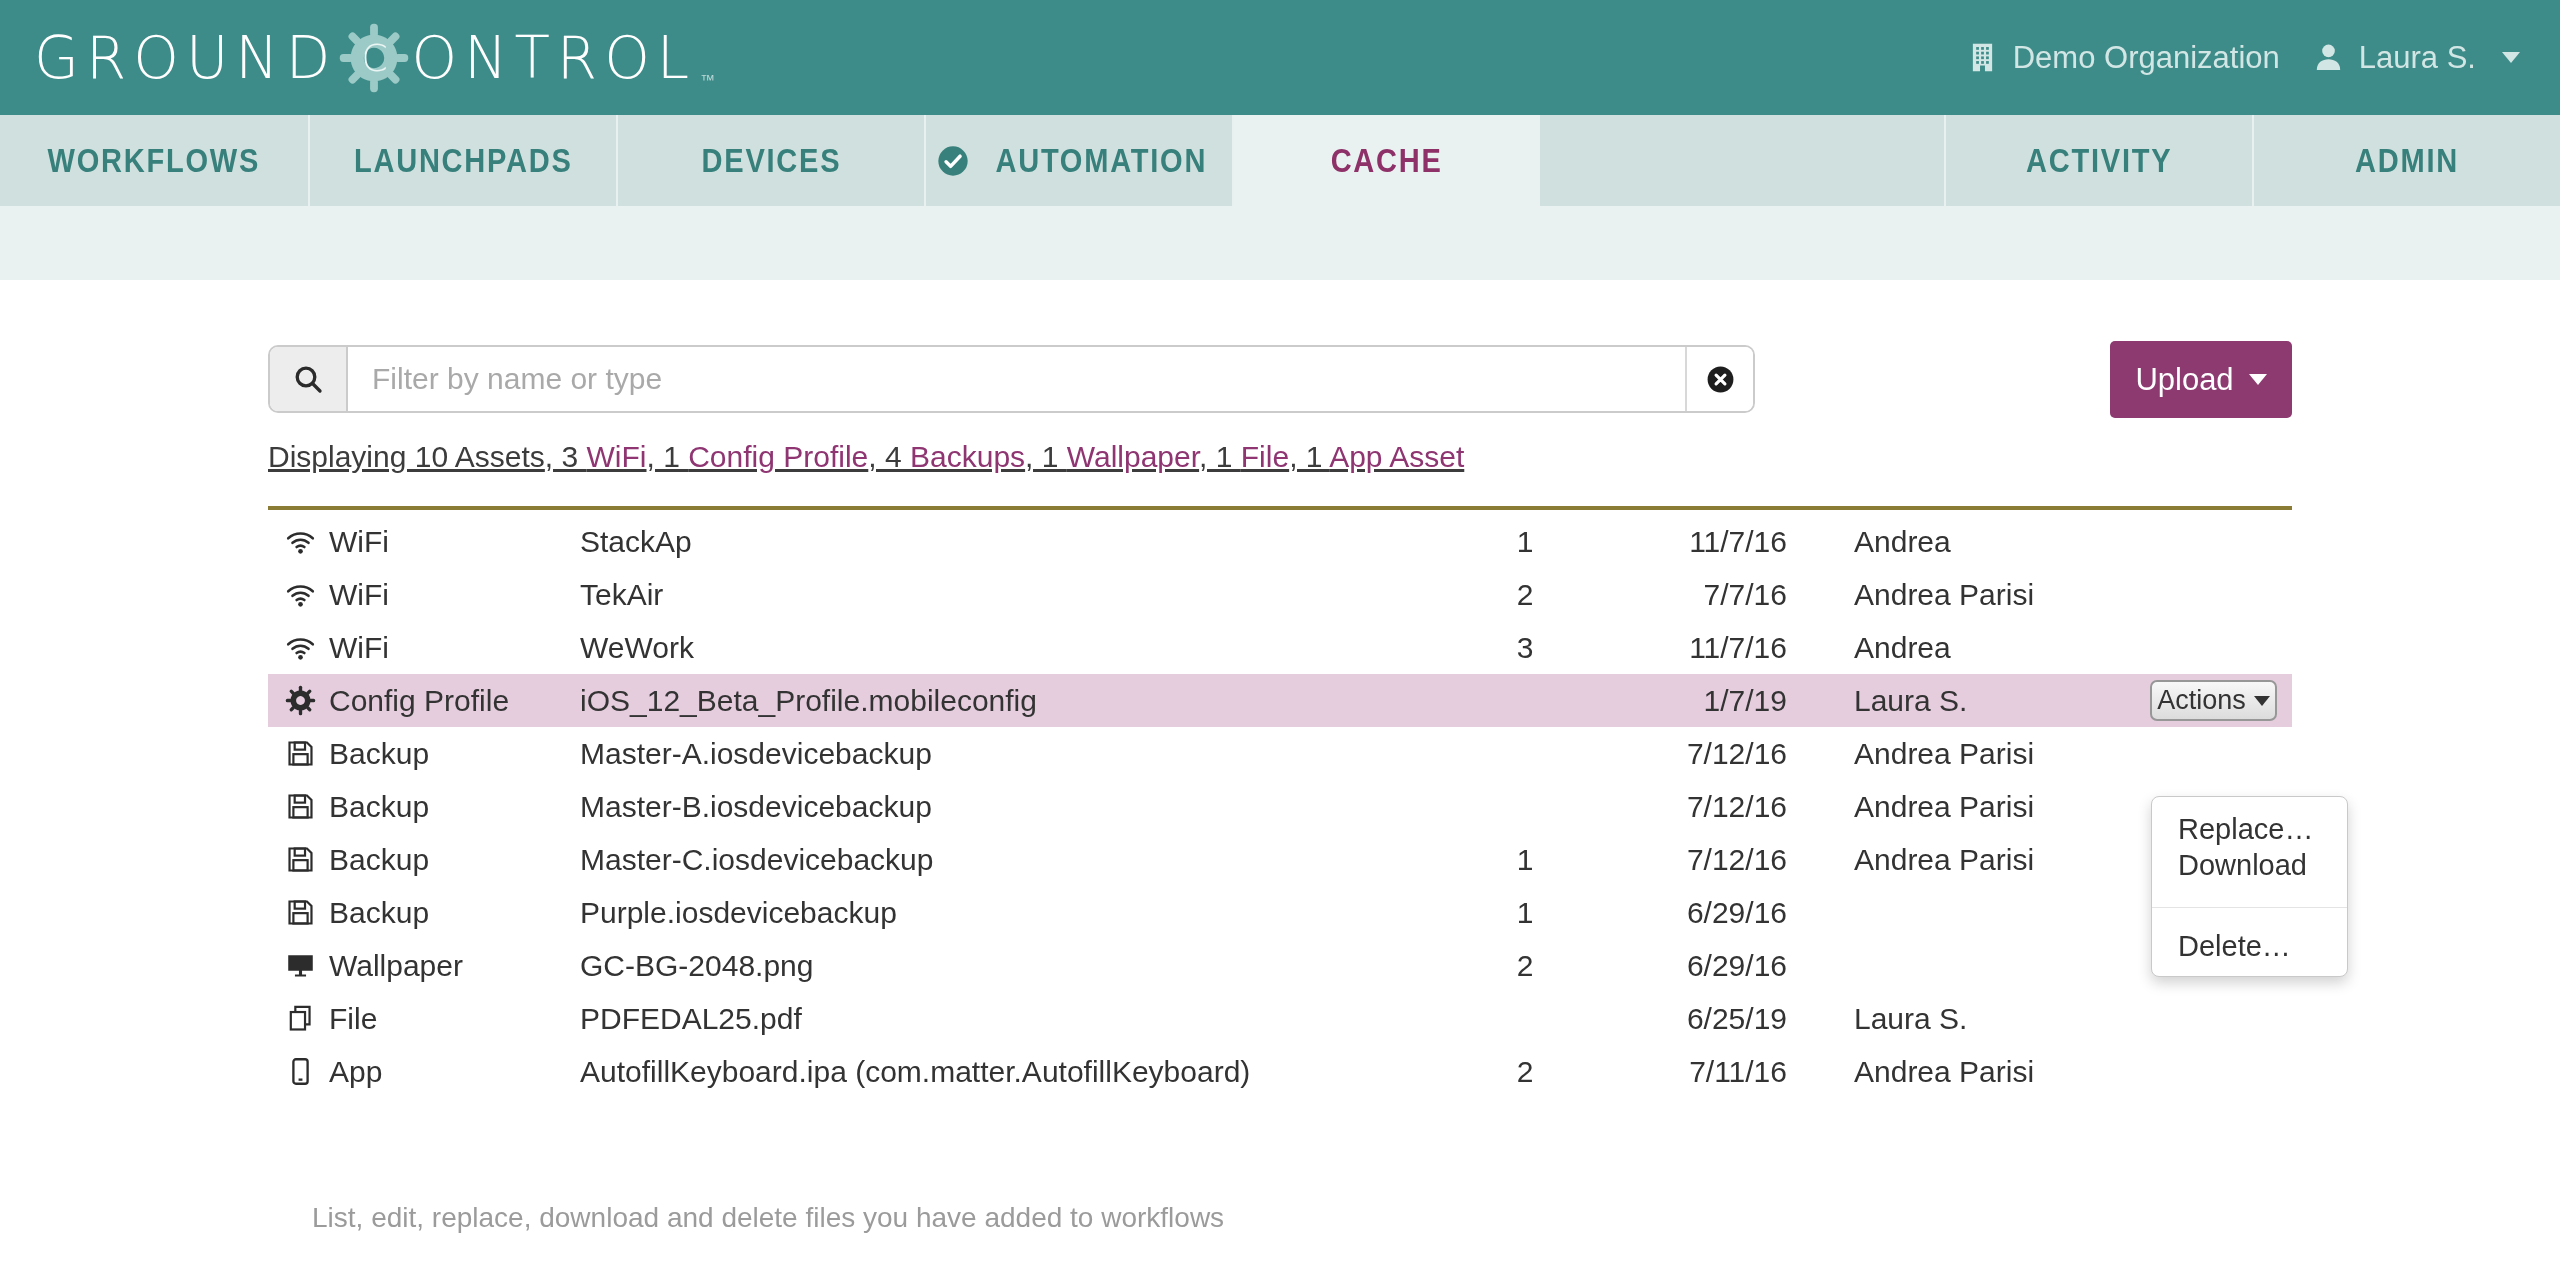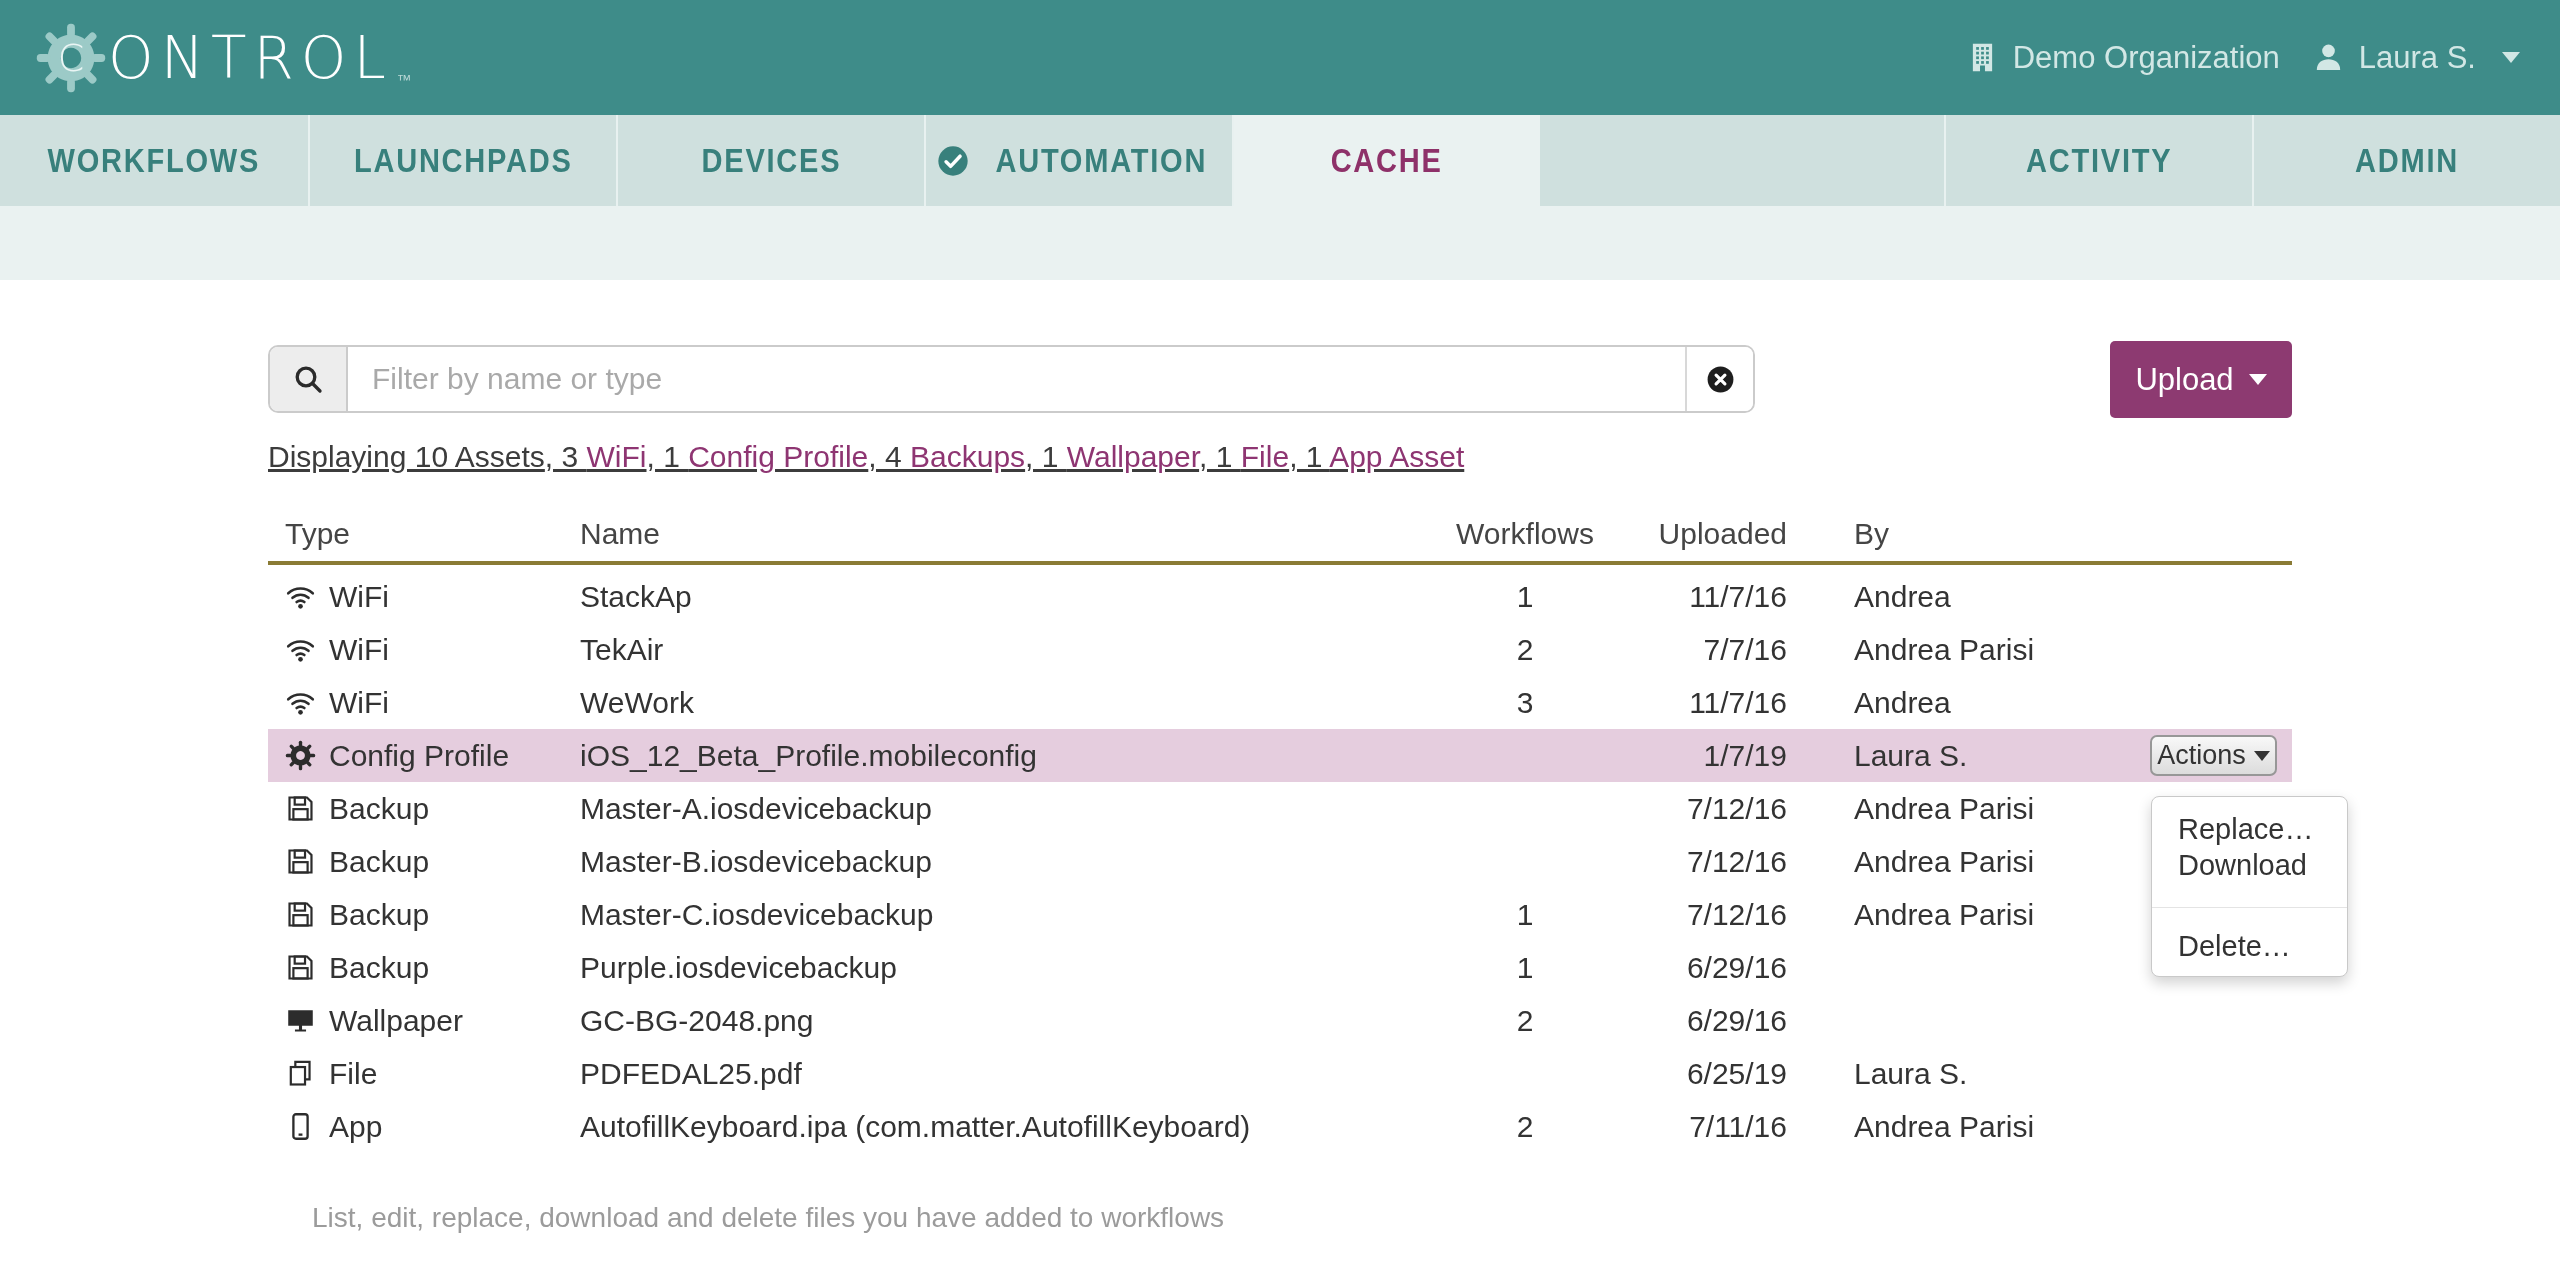--- a/index.html
+++ b/index.html
@@ -175,20 +175,21 @@
       <circle cx="12" cy="12" r="10" fill="currentColor"></circle>
       <path d="M8.6 8.6 l6.8 6.8 M15.4 8.6 l-6.8 6.8" stroke="#fff" stroke-width="2.5" stroke-linecap="round"></path>
     </symbol>
   </defs>
 </svg>
 
 <div class="page">
 
   <div class="header">
     <div class="logo">
+      <span>GROUND</span>
       <span class="gear-wrap">
         <svg>
             <use href="#i-gear"></use>
           </svg>
         <span class="gear-c">C</span>
       </span>
       <span>ONTROL</span>
       <span class="tm">™</span>
     </div>
     <div class="header-right">
@@ -258,27 +259,20 @@
   <button class="upload-btn">
     <span>Upload</span>
     <span class="caret"></span>
   </button>
 
   <div class="summary">
     <span>Displaying 10 Assets</span><span>, 3 <a>WiFi</a>, 1 <a>Config Profile</a>, 4 <a>Backups</a>, 1 <a>Wallpaper</a>, 1 <a>File</a>, 1 <a>App Asset</a></span>
   </div>
 
   <div class="assets">
-    <div class="grid-row thead">
-      <div class="c-type">Type</div>
-      <div class="c-name">Name</div>
-      <div class="c-workflows">Workflows</div>
-      <div class="c-uploaded">Uploaded</div>
-      <div class="c-by">By</div>
-    </div>
     <div class="gold-line"></div>
     <div id="tbody">
         <div class="grid-row row">
     <div class="cell-type">
       <svg class="ticon">
               <use href="#i-wifi"></use>
             </svg>
       <span>WiFi</span>
     </div>
     <div class="cell-name">StackAp</div>

